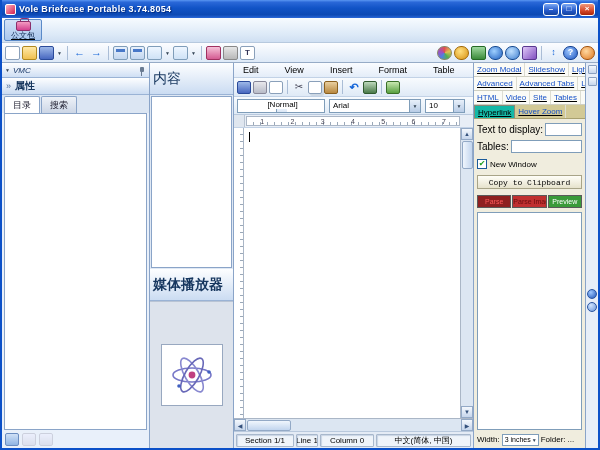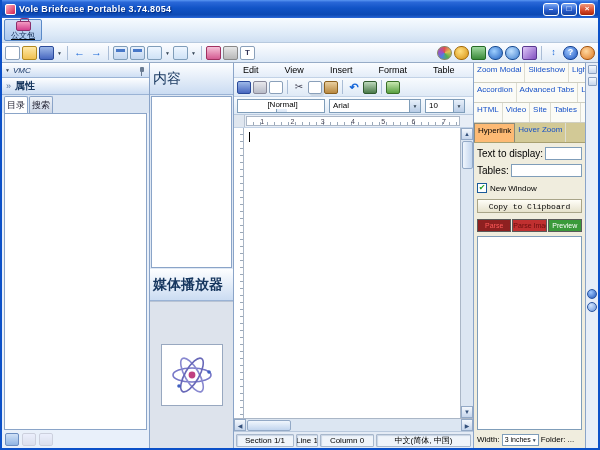--- a/index.html
+++ b/index.html
@@ -63,21 +63,21 @@
     background:linear-gradient(180deg,#ffffff,#cfdff4);border-bottom:1px solid #9ab3d5;color:#1a3a6b;font-size:8px;}
   .vmc-title{flex:1;font-style:italic;}
   .mini-dd{font-size:5px;color:#345;}
   .pin{width:9px;height:9px;position:relative;}
   .pin::before{content:"";position:absolute;top:1px;left:3px;width:4px;height:5px;background:#6a7b92;border-radius:1px;}
   .pin::after{content:"";position:absolute;top:6px;left:4px;width:1px;height:4px;background:#6a7b92;}
   .props-header{height:17px;flex:0 0 auto;display:flex;align-items:center;gap:4px;padding:0 4px;
     background:linear-gradient(180deg,#fdfeff,#cbdcf2);border-bottom:1px solid #9ab3d5;font-weight:bold;font-size:10px;color:#16365e;}
   .chev{font-size:9px;color:#4a6a9a;font-weight:normal;}
   .ltabs{height:18px;flex:0 0 auto;display:flex;align-items:flex-end;background:#dce6f3;padding:2px 2px 0 2px;}
-  .ltab{padding:2px 2px 1px;font-size:9px;border:1px solid #8aa4c8;border-bottom:none;border-radius:2px 2px 0 0;
+  .ltab{padding:2px 8px 1px;font-size:9px;border:1px solid #8aa4c8;border-bottom:none;border-radius:2px 2px 0 0;
     background:linear-gradient(#eef2f8,#ccd6e6);margin-right:1px;color:#223;}
   .ltab.active{background:#fff;}
   .lwhite{flex:1;background:#fff;border:1px solid #8aa4c8;margin:0 2px;min-height:0;}
   .lfooter{height:18px;flex:0 0 auto;display:flex;align-items:center;gap:3px;padding:0 3px;}
   .fic{width:14px;height:13px;border-radius:2px;border:1px solid #aab;background:linear-gradient(#eef,#ccd);}
   .fic.blue{background:linear-gradient(#cfe0f6,#8fb4e4);border-color:#6a8cc0;}
   .fic.dim{opacity:.45;}
 
   
   .content-panel{width:84px;flex:0 0 auto;display:flex;flex-direction:column;border-right:1px solid #8aa4c8;background:#dfe8f4;}
@@ -131,24 +131,24 @@
   .hscroll{height:13px;flex:0 0 auto;display:flex;align-items:center;background:#dce6f2;border-top:1px solid #aab6c6;}
   .hthumb{width:44px;height:11px;flex:0 0 auto;background:linear-gradient(180deg,#f0f6fd,#c2d5ee);border:1px solid #93a9c6;border-radius:2px;margin:0 auto 0 1px;}
   .edstatus{height:17px;flex:0 0 auto;display:flex;gap:2px;align-items:center;padding:1px 2px;
     background:#e4ebf5;border-top:1px solid #b9c9dd;font-size:8px;}
   .seg{height:13px;border:1px solid #a8b8cc;border-radius:1px;display:flex;align-items:center;justify-content:center;
     padding:0 3px;background:#eff4fa;box-shadow:inset 1px 1px 1px #c8d4e4;white-space:nowrap;overflow:hidden;}
   .seg.s1{width:58px;} .seg.s2{width:22px;} .seg.s3{width:54px;} .seg.s4{flex:1;min-width:0;}
 
   
   .right-panel{width:112px;flex:0 0 auto;display:flex;flex-direction:column;background:#f0edde;border-right:1px solid #8aa4c8;}
-  .trow{display:flex;height:20px;flex:0 0 auto;border-bottom:1px solid #cfcfc2;background:#fbfbf6;white-space:nowrap;overflow:hidden;align-items:stretch;}
+  .trow{display:flex;height:14px;flex:0 0 auto;border-bottom:1px solid #cfcfc2;background:#fbfbf6;white-space:nowrap;overflow:hidden;align-items:stretch;text-decoration:underline;}
   .rtab{font-size:8px;color:#1550c8;padding:2px 3px 0;border-right:1px solid #ddddd2;}
   .trow.last{background:#d2c996;border-bottom:1px solid #a8a070;}
-  .rtab.active{color:#000;background:#fdba74;border:1px solid #8a8a78;border-bottom:none;}
+  .rtab.active{color:#000;background:#14b8a6;border:1px solid #8a8a78;border-bottom:none;}
   .rcontent{flex:1;display:flex;flex-direction:column;padding:4px 3px 2px;min-height:0;}
   .rfield{display:flex;align-items:center;gap:2px;margin-bottom:4px;}
   .rfield label{font-size:10px;flex:0 0 auto;white-space:nowrap;}
   .rfield input{flex:1;height:13px;border:1px solid #7f9db9;font-size:8px;min-width:0;padding:0 1px;font-family:"Liberation Sans",sans-serif;background:#fff;}
   .checkrow{display:flex;align-items:center;gap:3px;margin:2px 0 6px;}
   .cbox{width:10px;height:10px;background:#fff;border:1px solid #1a5a9a;display:flex;align-items:center;justify-content:center;
     font-size:8px;line-height:1;color:#21a121;flex:0 0 auto;}
   .checkrow label{font-size:8px;}
   .copybtn{height:14px;margin-bottom:6px;background:linear-gradient(#fffef8,#e6e2cc);border:1px solid #a8a488;
     font-size:8px;font-family:"Liberation Mono",monospace;width:100%;}
@@ -341,21 +341,21 @@
       </div>
     </div>
 
     <div class="right-panel">
       <div class="trow">
         <span class="rtab">Zoom Modal</span>
         <span class="rtab">Slideshow</span>
         <span class="rtab">Lightbox</span>
       </div>
       <div class="trow">
-        <span class="rtab">Accordion</span>
+        <span class="rtab">Advanced</span>
         <span class="rtab">Advanced Tabs</span>
         <span class="rtab">Landing</span>
       </div>
       <div class="trow">
         <span class="rtab">HTML</span>
         <span class="rtab">Video</span>
         <span class="rtab">Site</span>
         <span class="rtab">Tables</span>
       </div>
       <div class="trow last">

